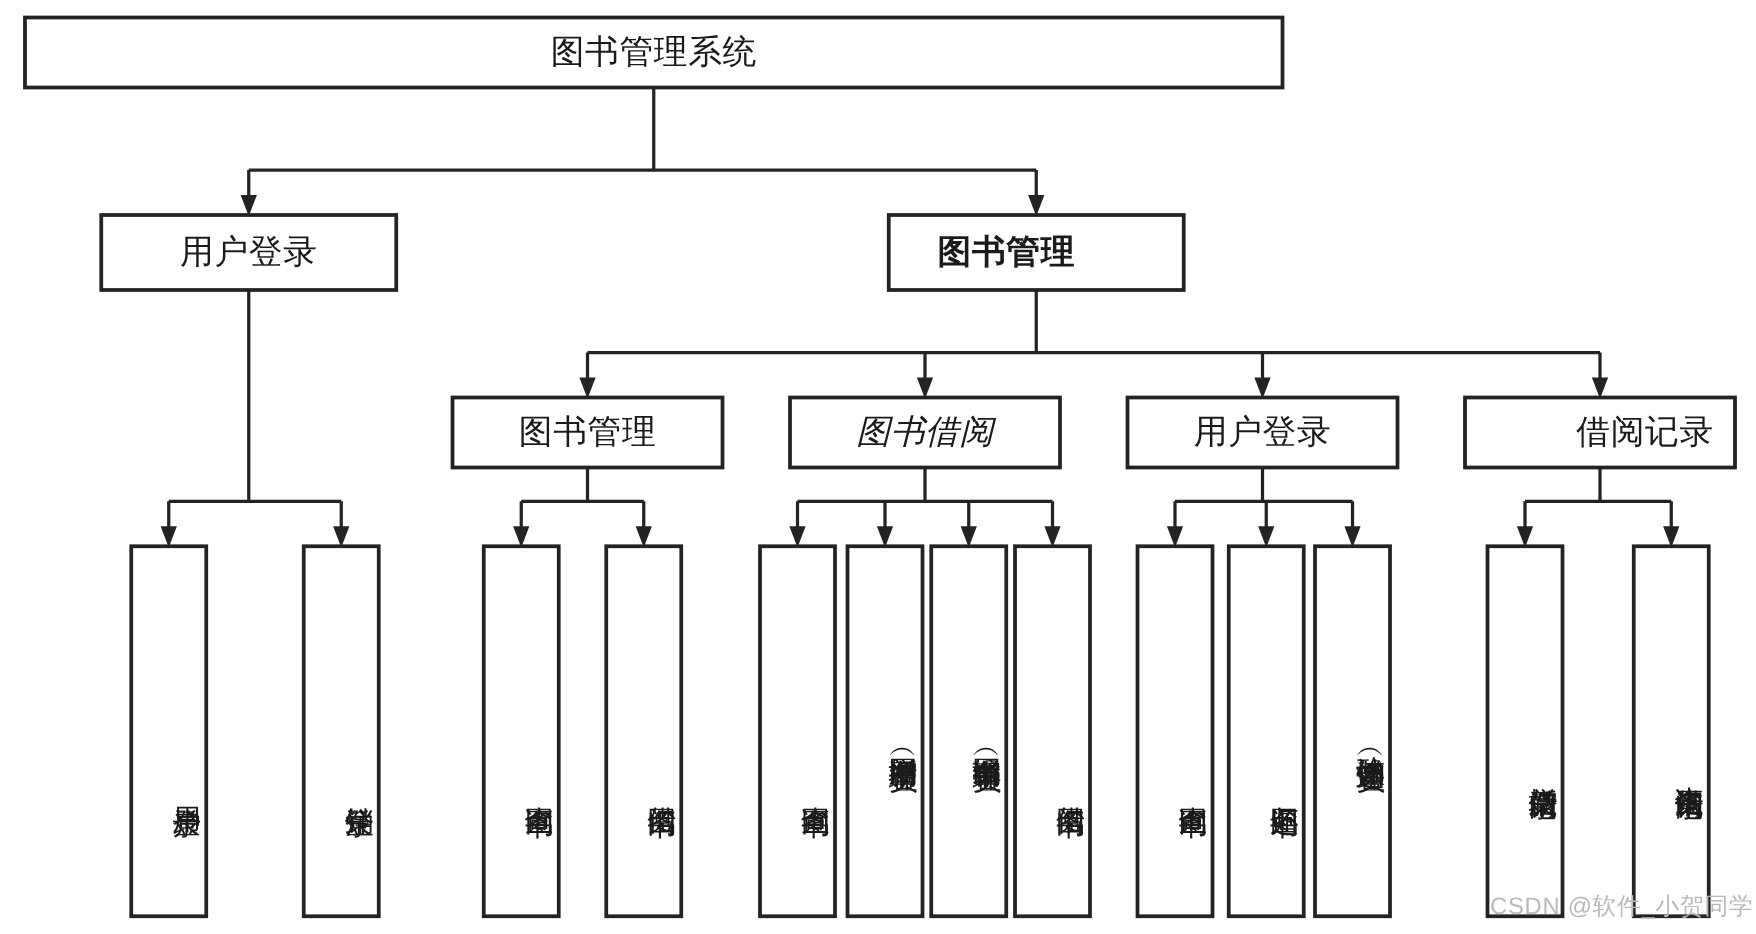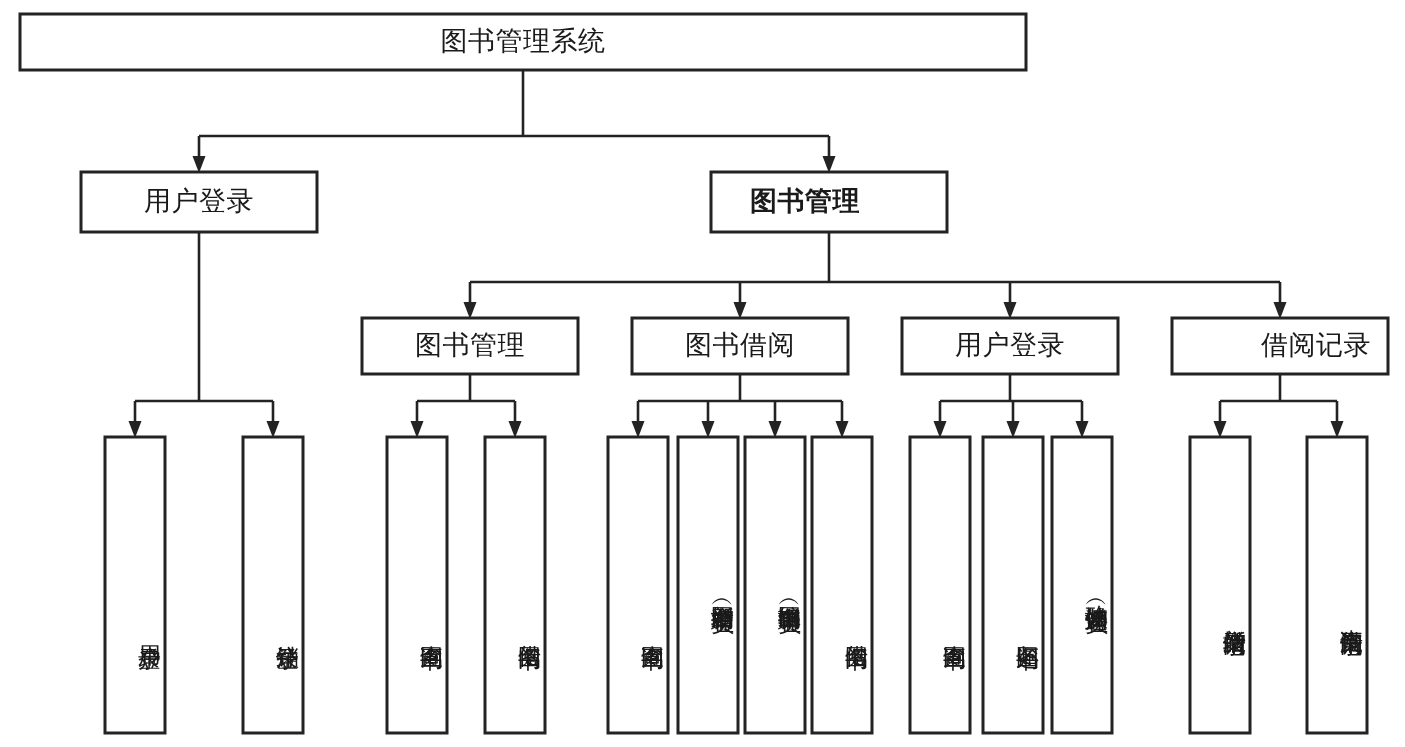--- a/index.html
+++ b/index.html
@@ -177,31 +177,32 @@
         <rect x="1190" y="437" width="60" height="296" class="node-rect"></rect>
         <rect x="1307" y="437" width="60" height="296" class="node-rect"></rect>
       </g>
   </svg>
 
   <div id="labels-layer">
       <div class="node-label-h" style="left: 20px; top: 14px; width: 1006px; height: 56px;">图书管理系统</div>
       <div class="node-label-h" style="left: 81px; top: 172px; width: 236px; height: 60px;">用户登录</div>
       <div class="node-label-h" style="left: 687px; top: 172px; width: 236px; height: 60px; font-weight: bold;">图书管理</div>
       <div class="node-label-h" style="left: 362px; top: 318px; width: 216px; height: 56px;">图书管理</div>
-      <div class="node-label-h" style="left: 632px; top: 318px; width: 216px; height: 56px;">图书借阅</div>
+      <div class="node-label-h" style="left: 632px; top: 318px; width: 216px; height: 56px; font-style: italic;">图书借阅</div>
       <div class="node-label-h" style="left: 902px; top: 318px; width: 216px; height: 56px;">用户登录</div>
       <div class="node-label-h" style="left: 1172px; top: 318px; width: 216px; height: 56px; padding-left: 36px;">借阅记录</div>
       <div class="node-label-v" style="left: 105px; top: 437px; width: 60px; height: 296px; padding-top: 88px; box-sizing: border-box;">用户登录</div>
       <div class="node-label-v" style="left: 243px; top: 437px; width: 60px; height: 296px; padding-top: 88px; box-sizing: border-box;">注销登录</div>
       <div class="node-label-v" style="left: 387px; top: 437px; width: 60px; height: 296px; padding-top: 88px; box-sizing: border-box;">查询图书</div>
       <div class="node-label-v" style="left: 485px; top: 437px; width: 60px; height: 296px; padding-top: 88px; box-sizing: border-box;">借阅图书</div>
       <div class="node-label-v" style="left: 608px; top: 437px; width: 60px; height: 296px; padding-top: 88px; box-sizing: border-box;">查询图书</div>
       <div class="node-label-v" style="left: 678px; top: 437px; width: 60px; height: 296px; padding-top: 13px; box-sizing: border-box;">新增图书（管理员）</div>
       <div class="node-label-v" style="left: 745px; top: 437px; width: 60px; height: 296px; padding-top: 13px; box-sizing: border-box;">编辑图书（管理员）</div>
       <div class="node-label-v" style="left: 812px; top: 437px; width: 60px; height: 296px; padding-top: 88px; box-sizing: border-box;">借阅图书</div>
       <div class="node-label-v" style="left: 910px; top: 437px; width: 60px; height: 296px; padding-top: 88px; box-sizing: border-box;">查询图书</div>
       <div class="node-label-v" style="left: 983px; top: 437px; width: 60px; height: 296px; padding-top: 88px; box-sizing: border-box;">归还图书</div>
       <div class="node-label-v" style="left: 1052px; top: 437px; width: 60px; height: 296px; padding-top: 13px; box-sizing: border-box;">确认归还（管理员）</div>
       <div class="node-label-v" style="left: 1190px; top: 437px; width: 60px; height: 296px; padding-top: 58px; box-sizing: border-box;">新增借阅记录</div>
       <div class="node-label-v" style="left: 1307px; top: 437px; width: 60px; height: 296px; padding-top: 58px; box-sizing: border-box;">查询借阅记录</div>
     </div>
 
+  <div class="watermark" style="left: 1192px; top: 712px;">CSDN @软件_小贺同学</div>
 </div>
 
 </body></html>

